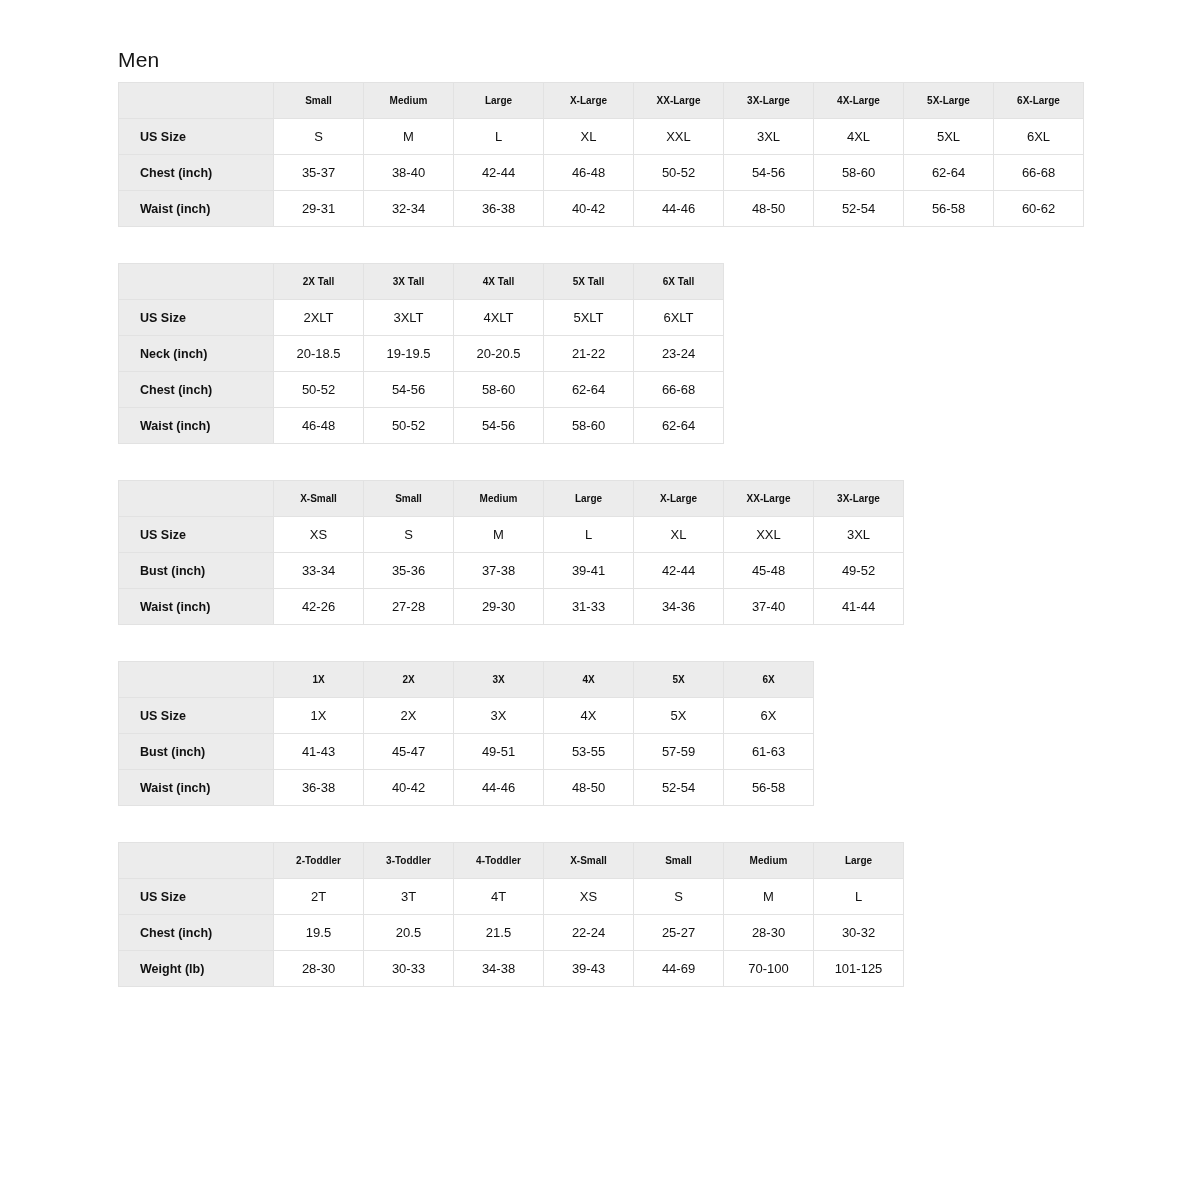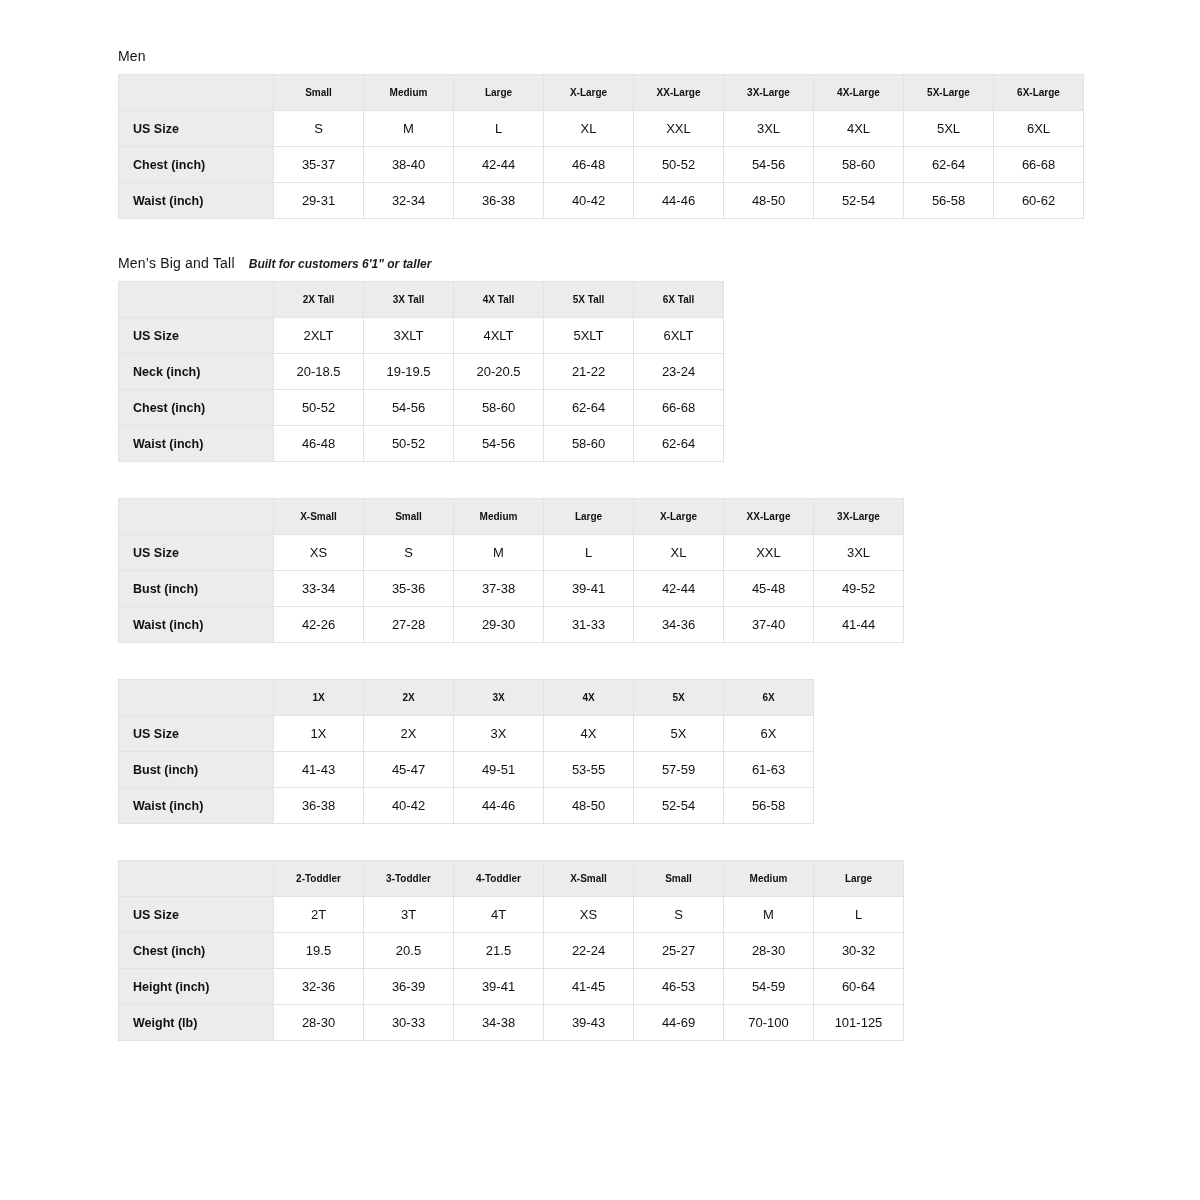--- a/index.html
+++ b/index.html
@@ -20,21 +20,21 @@
   .section {
     margin-bottom: 36px;
   }
   .section-title {
     display: flex;
     align-items: baseline;
     gap: 14px;
     margin: 0 0 10px 0;
   }
   .section-title .title-text {
-    font-size: 14px;
+    font-size: 21px;
     font-weight: 400;
     color: #161616;
     letter-spacing: 0.2px;
   }
   .section-title .section-subtitle {
     font-size: 12px;
     font-style: italic;
     font-weight: bold;
     color: #1d1d1d;
   }
@@ -58,21 +58,21 @@
     text-align: center;
     font-size: 10px;
     color: #111;
   }
   table.size-table th.corner {
     background: var(--header-bg, #ececec);
   }
   table.size-table tbody th {
     background: var(--header-bg, #ececec);
     text-align: left;
-    padding-left: 14px;
+    padding-left: 21px;
     font-weight: bold;
     font-size: 12.5px;
     color: #111;
   }
   table.size-table tbody td {
     background: #ffffff;
     text-align: center;
     font-weight: 400;
     color: #111;
   }
@@ -146,24 +146,20 @@
             <td>44-46</td>
             <td>48-50</td>
             <td>52-54</td>
             <td>56-58</td>
             <td>60-62</td>
           </tr>
         </tbody>
       </table>
     </section>
     <section class="section">
-      <div class="section-title">
-        <span class="title-text">Men’s Big and Tall</span>
-        <span class="section-subtitle">Built for customers 6'1" or taller</span>
-      </div>
       <table class="size-table">
         <colgroup>
           <col class="label-col">
           <col class="data-col">
           <col class="data-col">
           <col class="data-col">
           <col class="data-col">
           <col class="data-col">
         </colgroup>
         <thead>
@@ -362,30 +358,20 @@
             <th>Chest (inch)</th>
             <td>19.5</td>
             <td>20.5</td>
             <td>21.5</td>
             <td>22-24</td>
             <td>25-27</td>
             <td>28-30</td>
             <td>30-32</td>
           </tr>
           <tr>
-            <th>Height (inch)</th>
-            <td>32-36</td>
-            <td>36-39</td>
-            <td>39-41</td>
-            <td>41-45</td>
-            <td>46-53</td>
-            <td>54-59</td>
-            <td>60-64</td>
-          </tr>
-          <tr>
             <th>Weight (lb)</th>
             <td>28-30</td>
             <td>30-33</td>
             <td>34-38</td>
             <td>39-43</td>
             <td>44-69</td>
             <td>70-100</td>
             <td>101-125</td>
           </tr>
         </tbody>

